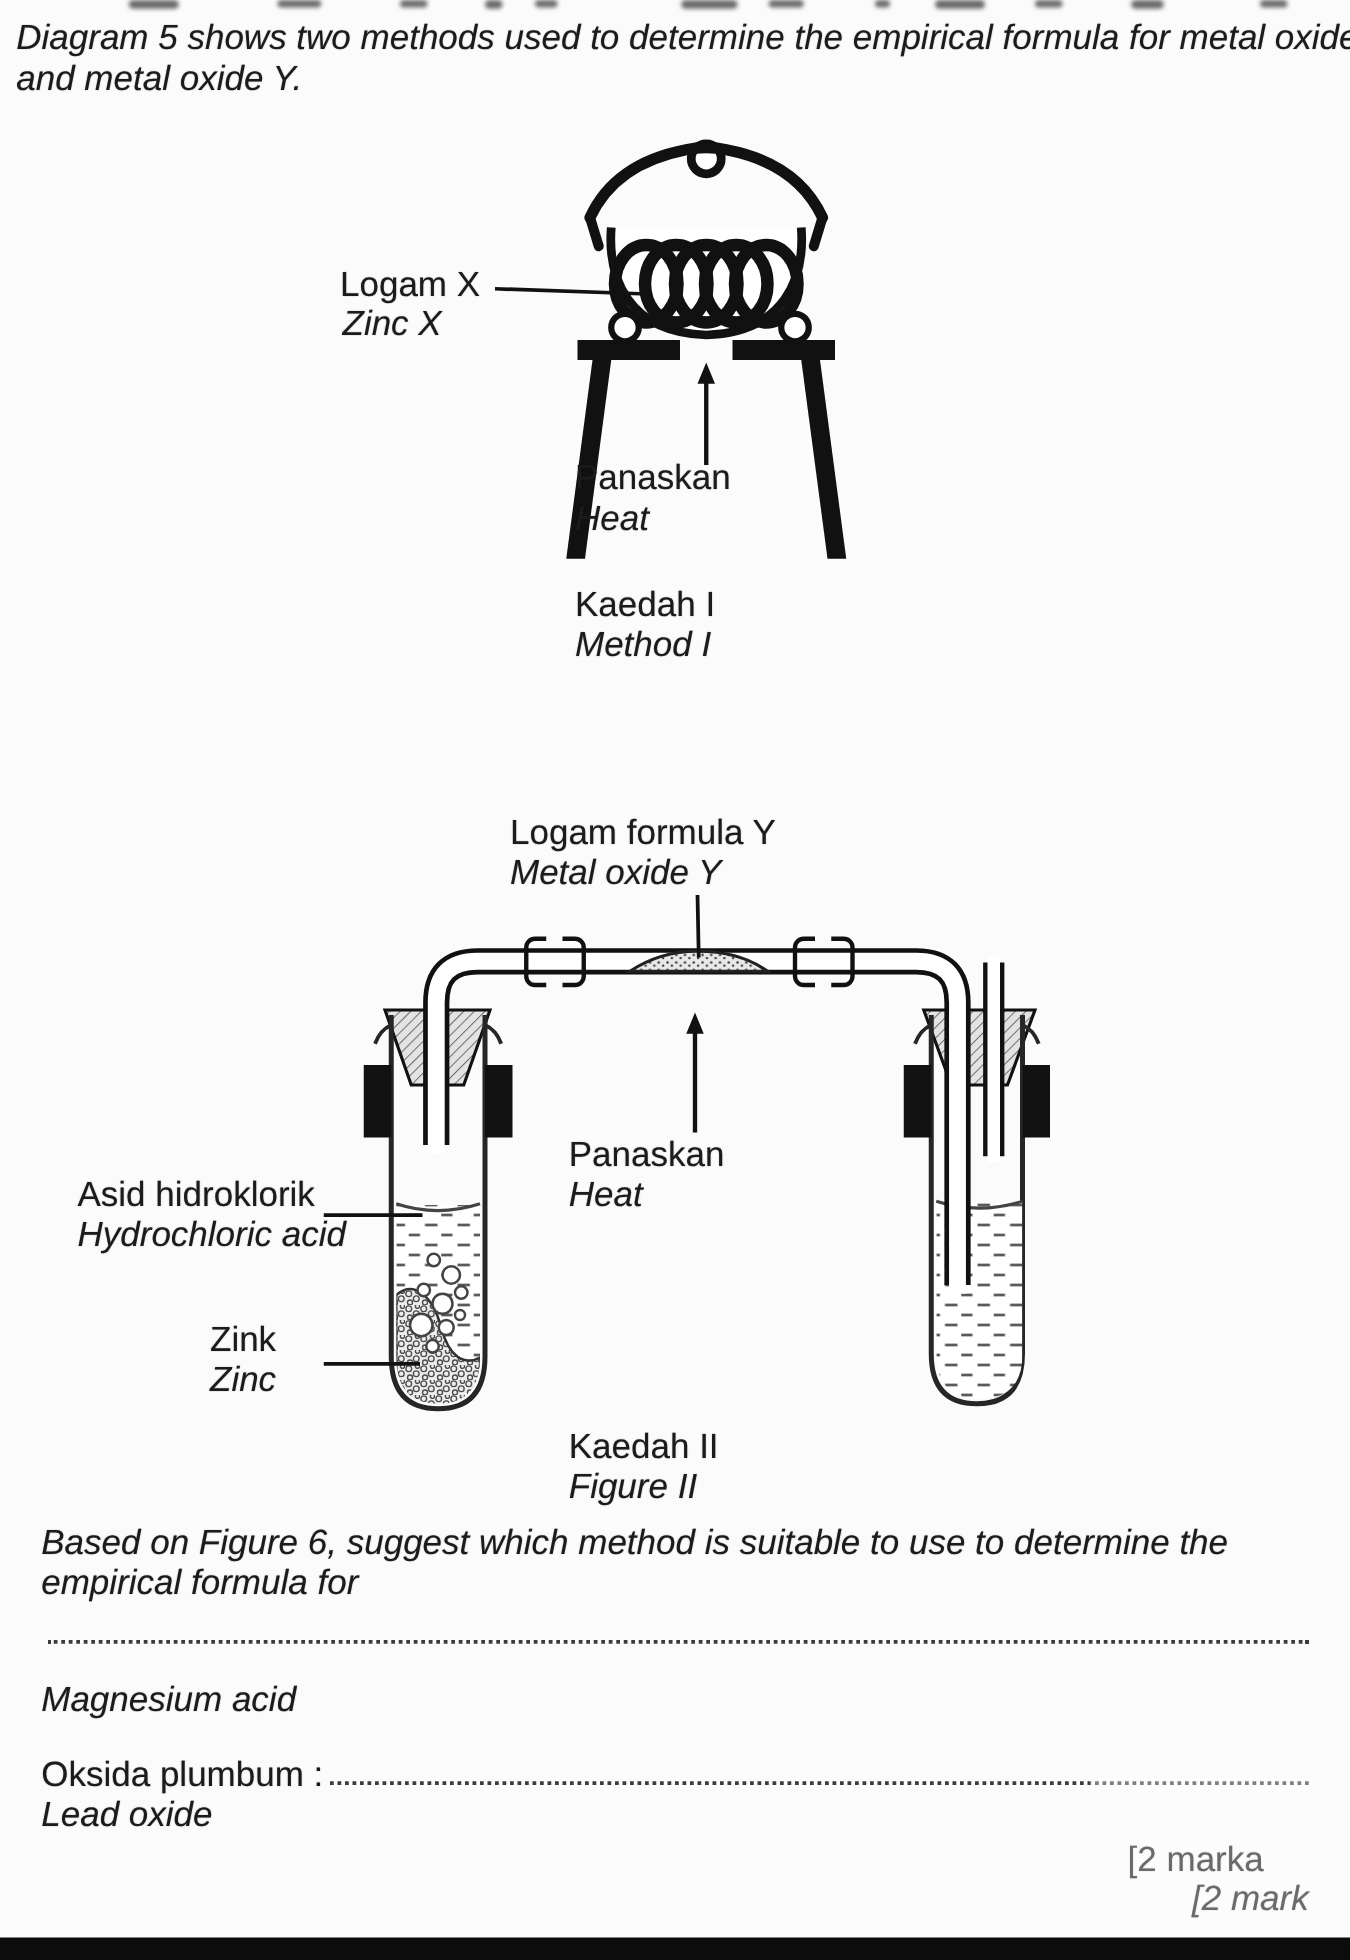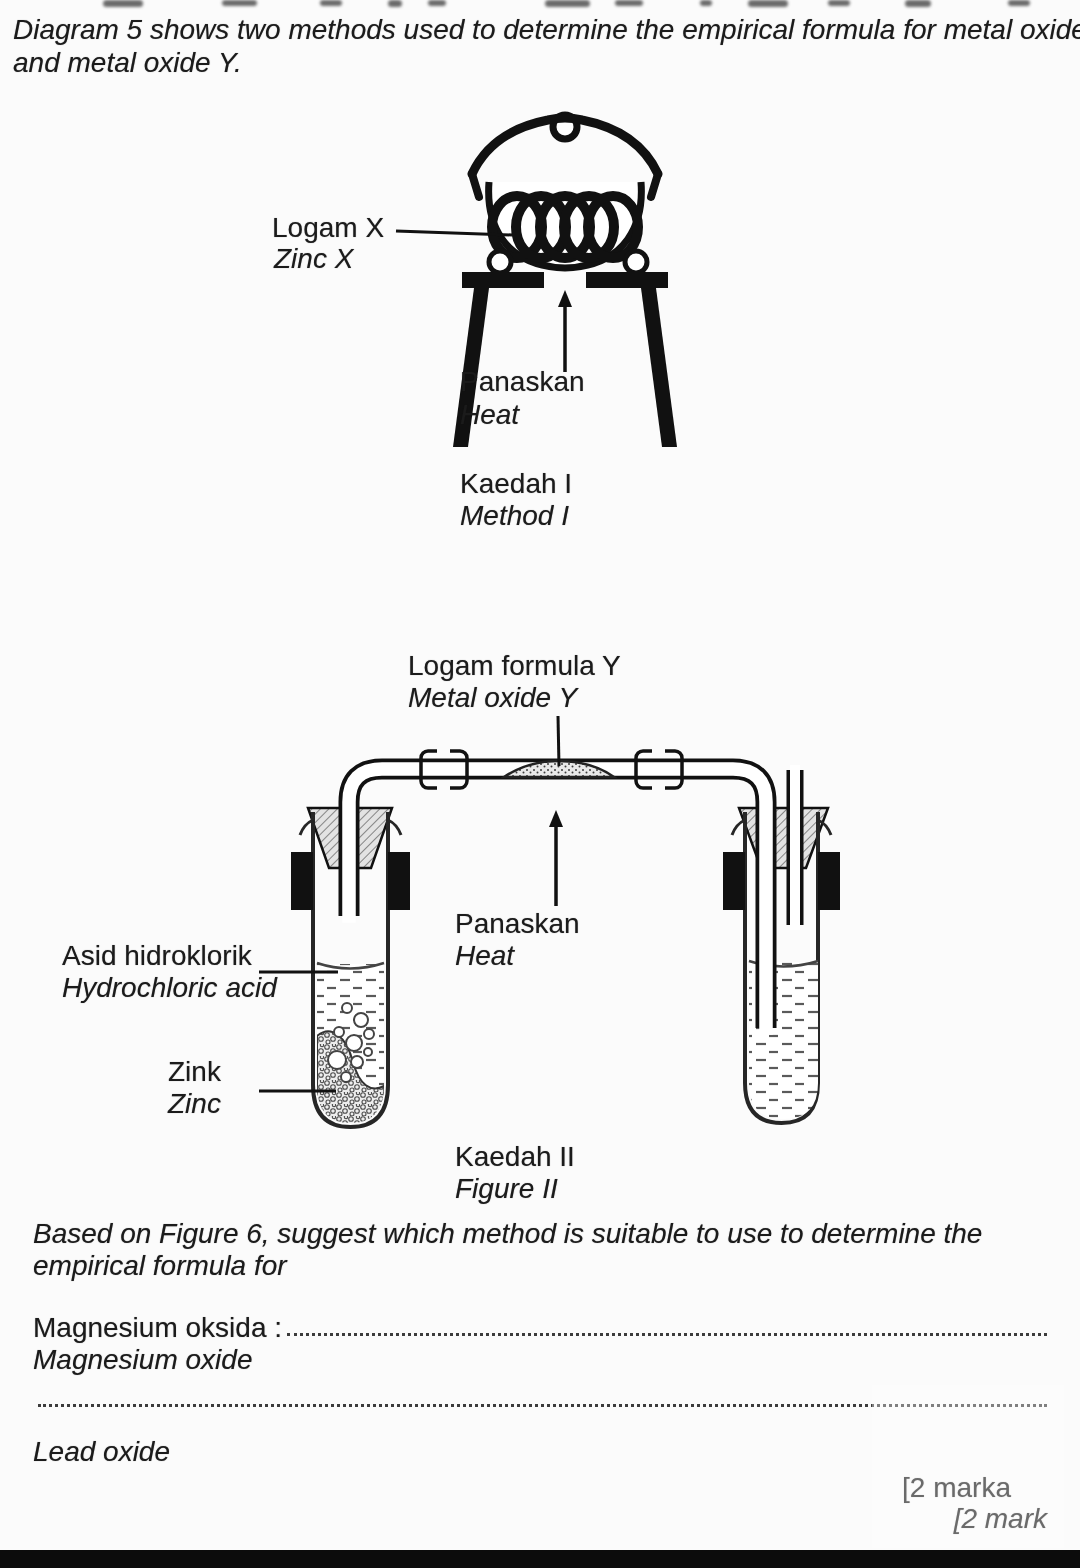--- a/index.html
+++ b/index.html
@@ -212,26 +212,26 @@
 <div class="txt ctr" style="left:168px;top:1056px;width:110px">Zink</div>
 <div class="txt ctr it" style="left:168px;top:1088px;width:110px">Zinc</div>
 
 <div class="txt ctr" style="left:455px;top:1141px;width:210px">Kaedah II</div>
 <div class="txt ctr it" style="left:455px;top:1173px;width:210px">Figure II</div>
 
 <div class="txt it" style="left:33px;top:1218px">Based on Figure 6, suggest which method is suitable to use to determine the</div>
 <div class="txt it" style="left:33px;top:1250px">empirical formula for</div>
 
 <div class="answer-row" style="left:33px;top:1312px;width:1014px">
-  <span class="lbl">Magnesium oksida :</span>
   <span class="dots"></span>
 </div>
-<div class="txt it" style="left:33px;top:1344px">Magnesium oxide</div>
+<div class="txt it" style="left:33px;top:1344px">Magnesium acid</div>
 
 <div class="answer-row" style="left:33px;top:1404px;width:1014px">
+  <span class="lbl">Oksida plumbum :</span>
   <span class="dots"></span>
 </div>
 <div class="txt it" style="left:33px;top:1436px">Lead oxide</div>
 
 <div class="txt rt" style="left:764px;top:1472px;width:247px">[2 marka</div>
 <div class="txt rt it" style="left:800px;top:1503px;width:247px">[2 mark</div>
 
 <div class="page-band" style="left:872px;top:1385px;width:192px;height:163px"></div>
 
 <div class="bottom-bar"></div>

